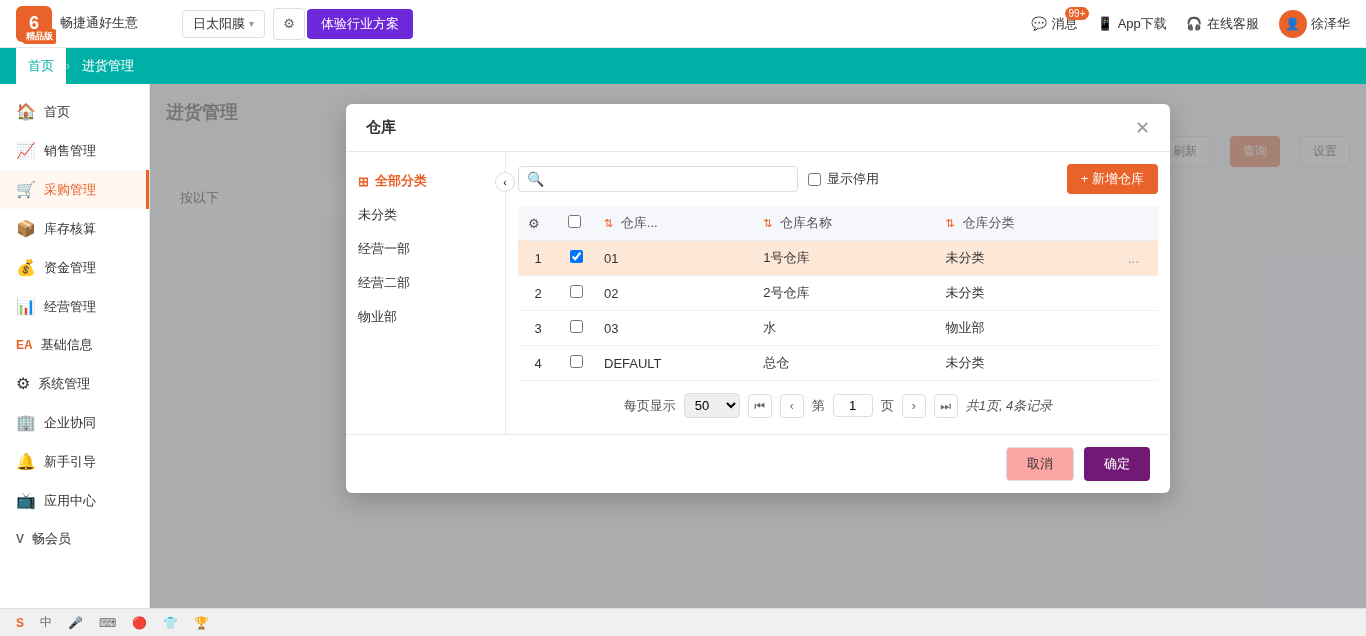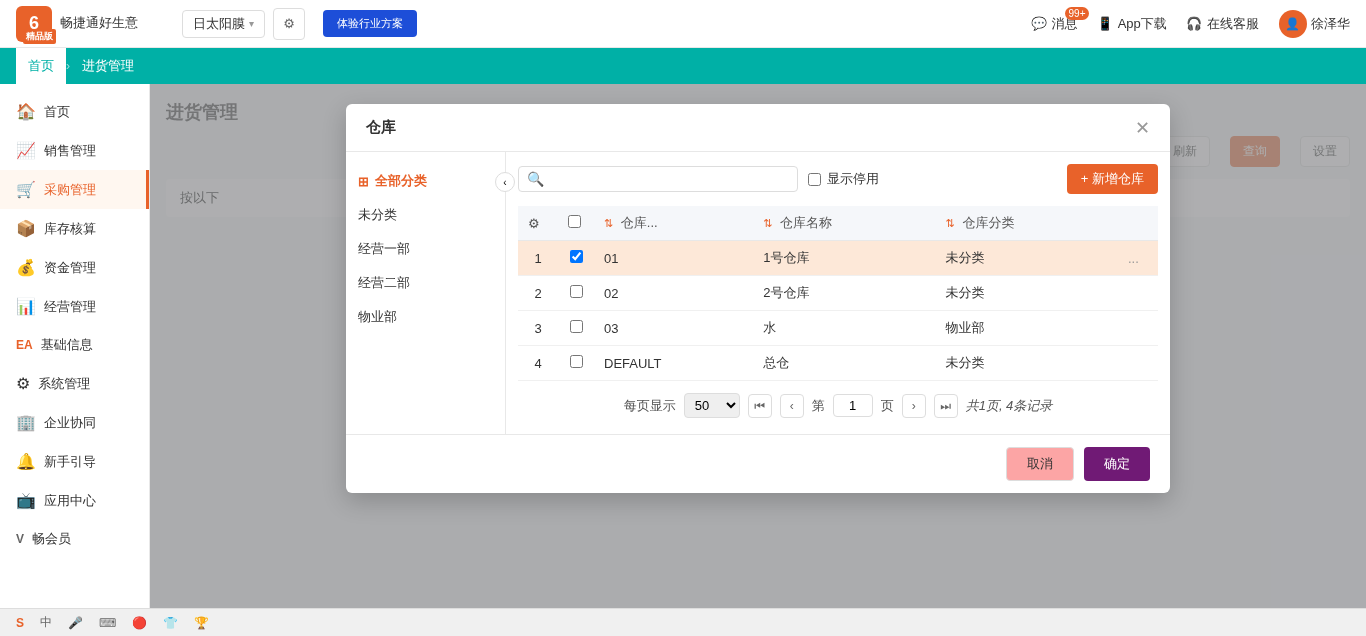--- a/index.html
+++ b/index.html
@@ -53,28 +53,28 @@
     .arrow-down { font-size: 10px; color: #999; }
 
     .gear-btn {
       width: 32px; height: 32px;
       display: flex; align-items: center; justify-content: center;
       border: 1px solid #ddd; border-radius: 4px;
       cursor: pointer; color: #666; margin-left: 8px;
     }
 
     .trial-btn {
-      background: #1d4ed8;
+      background: #6d28d9;
       color: #fff;
       border: none;
       padding: 6px 14px;
       border-radius: 4px;
       cursor: pointer;
-      margin-left: 18px;
-      font-size: 11px;
+      margin-left: 2px;
+      font-size: 13px;
     }
 
     .header-right {
       margin-left: auto;
       display: flex; align-items: center; gap: 20px;
     }
     .header-icon-item {
       display: flex; align-items: center; gap: 4px;
       cursor: pointer; color: #333;
       position: relative;

